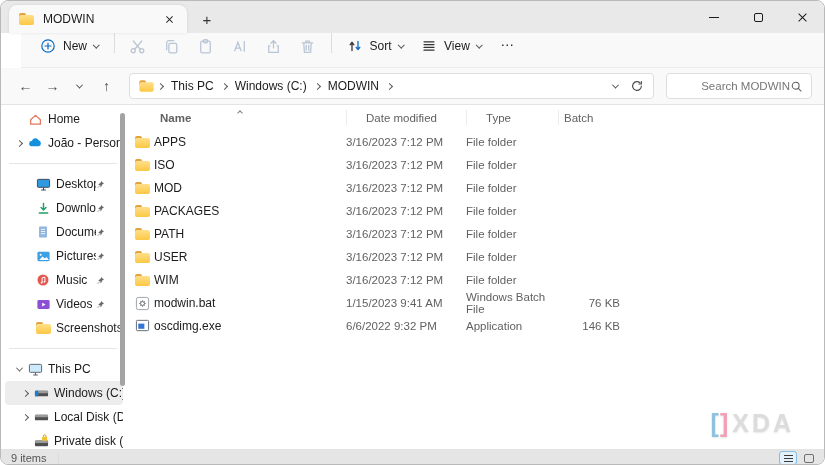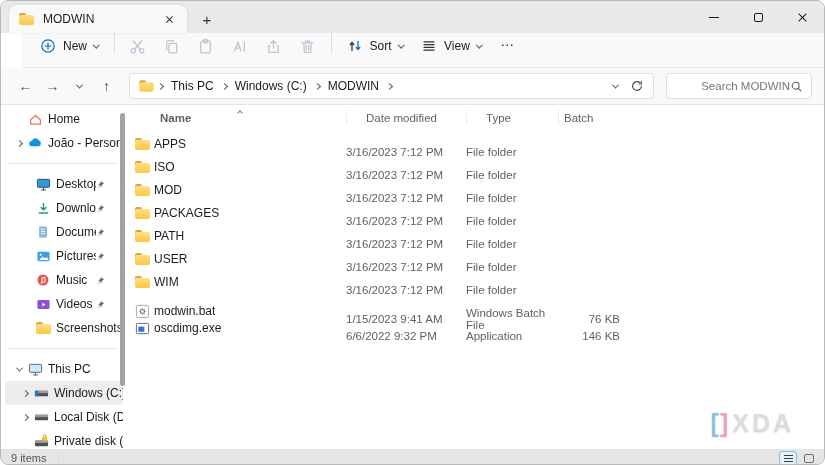--- a/index.html
+++ b/index.html
@@ -72,21 +72,21 @@
   .filelist { flex:1; position:relative; padding-left:7px; }
   .lheader { display:grid; grid-template-columns:212px 120px 92px 72px; height:25px; align-items:center; position:relative; color:#616161; font-size:11.5px; }
   .lheader .hcell { padding-left:20px; position:relative; height:100%; display:flex; align-items:center; }
   .lheader .hcell.first { padding-left:26px;font-weight:bold; }
   .lheader .hcell.szh { padding-left:6px; }
   .hsep { position:absolute; left:0; top:5px; height:15px; width:1px; background:#ececec; }
   .sortcaret { position:absolute; left:104px; top:0px; color:#808080; }
   .sortcaret .chev { width:4px; height:4px; }
   .row { display:grid; grid-template-columns:212px 120px 92px 72px; height:23px; align-items:center; font-size:12px; color:#1b1b1b; }
   .ncell { display:flex; align-items:center; gap:4px; overflow:hidden; }
-  .dim { color:#616161; font-size:11.5px;margin-top:16px; }
+  .dim { color:#616161; font-size:11.5px; }
   .szcell { text-align:right; padding-right:10px; }
   .ficon { width:16px; height:16px; display:flex; align-items:center; justify-content:center; flex:none; }
 
   
   .statusbar { height:17px; border-top:1px solid #e3e3e3; background:#e5e5e5; display:flex; align-items:center; padding:0 6px 0 10px; font-size:11px; color:#555; position:relative; }
   .stsep { width:1px; height:11px; background:#ddd; margin-left:12px; }
   .vtoggles { margin-left:auto; display:flex; gap:3px; align-items:center; }
   .vt { width:18px; height:14px; border-radius:3px; display:flex; align-items:center; justify-content:center; border:1px solid transparent; }
   .vt.active { background:#e3f1fb; border-color:#88bce4; }
   .vt-lines { width:9px; height:7px; background:repeating-linear-gradient(to bottom,#3b3b3b 0 1px,transparent 1px 3px); }

